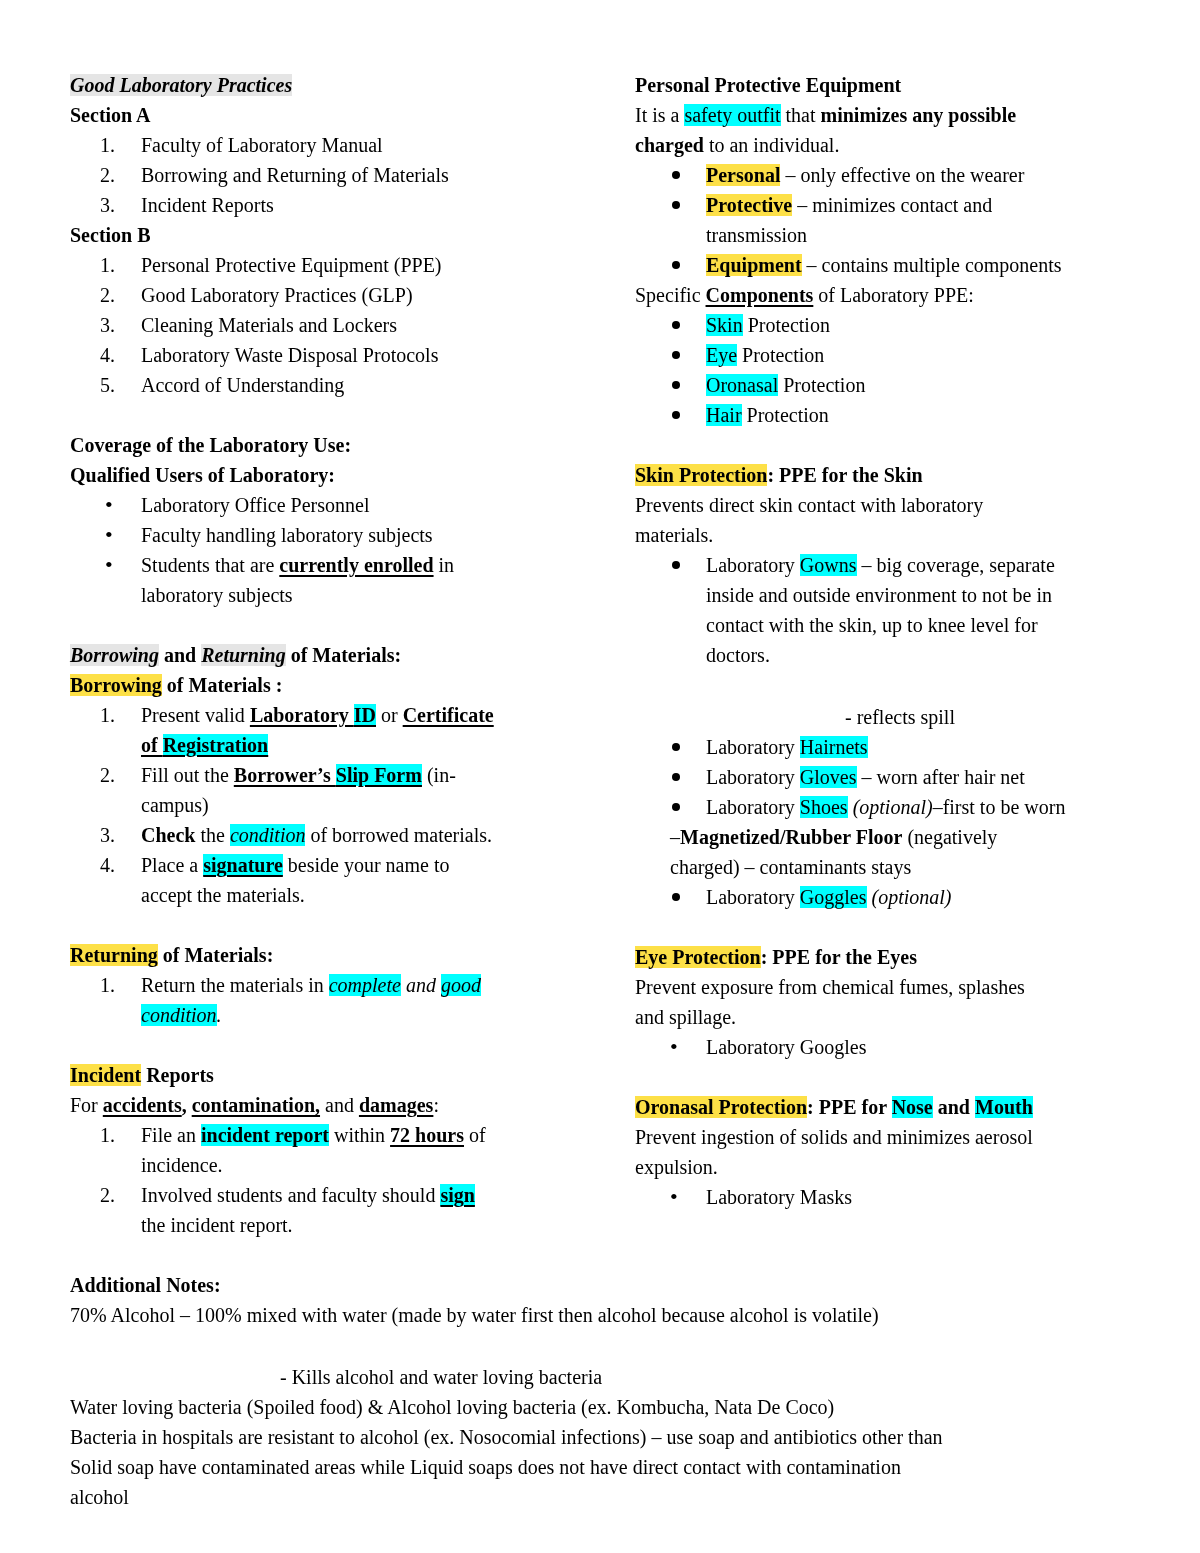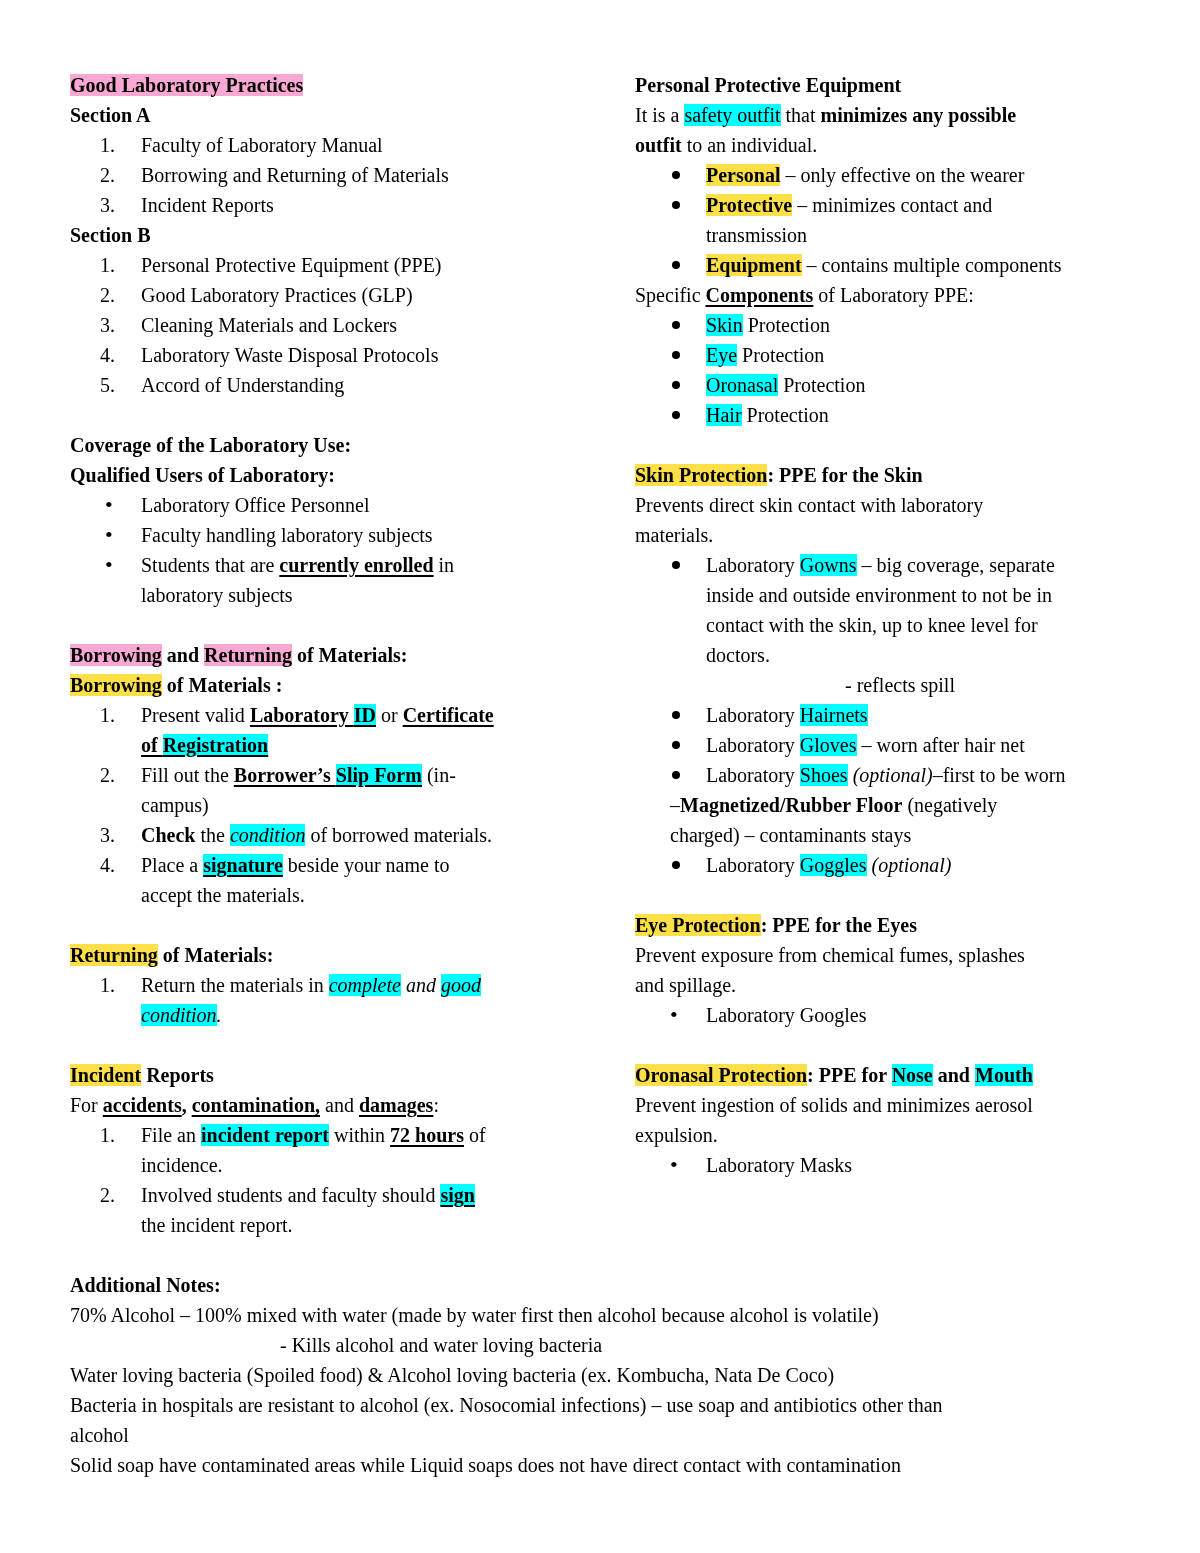--- a/index.html
+++ b/index.html
@@ -12,25 +12,25 @@
   .col-left { left: 70px; width: 520px; }
   .col-right { left: 635px; width: 500px; }
   .notes { position: absolute; left: 70px; top: 1270px; width: 1070px; line-height: 30px; }
   .line { white-space: nowrap; min-height: 30px; }
   .blank { height: 30px; }
   .item { position: relative; padding-left: 71px; }
   .item .marker { position: absolute; left: 30px; top: 0; }
   .item.dot .marker { left: 35px; font-size: 22px; }
   .item .marker-disc { position: absolute; left: 37px; top: 11px; width: 8px; height: 8px; border-radius: 50%; background: #000; }
   .sub { padding-left: 35px; }
-  .indent-far { padding-left: 210px; }
+  .indent-far { padding-left: 210px; margin-top: 32px; }
   .b { font-weight: bold; }
   .i { font-style: italic; }
   .u { text-decoration: underline; text-decoration-thickness: 2px; text-underline-offset: 3px; }
-  .hl-yellow { background: #f9a8d4; }
+  .hl-yellow { background: #e5e5e5; font-style: italic; }
   .hl-green { background: #fde047; }
   .hl-cyan { background: #00ffff; }
 </style>
 </head>
 <body>
 
 <div class="col col-left">
     <div class="line"><span class="b hl-yellow">Good Laboratory Practices</span></div>
     <div class="line"><span class="b">Section A</span></div>
     <div class="line item"><span class="marker">1.</span><span>Faculty of Laboratory Manual</span></div>
@@ -67,21 +67,21 @@
     <div class="line"><span class="b hl-green">Incident</span><span class="b"> Reports</span></div>
     <div class="line"><span>For </span><span class="b u">accidents</span><span class="b">, </span><span class="b u">contamination,</span><span> and </span><span class="b u">damages</span><span>:</span></div>
     <div class="line item"><span class="marker">1.</span><span>File an </span><span class="b hl-cyan">incident report</span><span> within </span><span class="b u">72 hours</span><span> of</span></div>
     <div class="line item"><span>incidence.</span></div>
     <div class="line item"><span class="marker">2.</span><span>Involved students and faculty should </span><span class="b u hl-cyan">sign</span></div>
     <div class="line item"><span>the incident report.</span></div>
   </div>
 <div class="col col-right">
     <div class="line"><span class="b">Personal Protective Equipment</span></div>
     <div class="line"><span>It is a </span><span class="hl-cyan">safety outfit</span><span> that </span><span class="b">minimizes any possible</span></div>
-    <div class="line"><span class="b">outfit</span><span> to an individual.</span></div>
+    <div class="line"><span class="b">charged</span><span> to an individual.</span></div>
     <div class="line item"><span class="marker-disc"></span><span class="b hl-green">Personal</span><span> – only effective on the wearer</span></div>
     <div class="line item"><span class="marker-disc"></span><span class="b hl-green">Protective</span><span> – minimizes contact and</span></div>
     <div class="line item"><span>transmission</span></div>
     <div class="line item"><span class="marker-disc"></span><span class="b hl-green">Equipment</span><span> – contains multiple components</span></div>
     <div class="line"><span>Specific </span><span class="b u">Components</span><span> of Laboratory PPE:</span></div>
     <div class="line item"><span class="marker-disc"></span><span class="hl-cyan">Skin</span><span> Protection</span></div>
     <div class="line item"><span class="marker-disc"></span><span class="hl-cyan">Eye</span><span> Protection</span></div>
     <div class="line item"><span class="marker-disc"></span><span class="hl-cyan">Oronasal</span><span> Protection</span></div>
     <div class="line item"><span class="marker-disc"></span><span class="hl-cyan">Hair</span><span> Protection</span></div>
     <div class="blank"></div>
@@ -109,15 +109,15 @@
     <div class="line"><span>Prevent ingestion of solids and minimizes aerosol</span></div>
     <div class="line"><span>expulsion.</span></div>
     <div class="line item dot"><span class="marker">•</span><span>Laboratory Masks</span></div>
   </div>
 <div class="notes">
     <div class="line"><span class="b">Additional Notes:</span></div>
     <div class="line"><span>70% Alcohol – 100% mixed with water (made by water first then alcohol because alcohol is volatile)</span></div>
     <div class="line indent-far"><span>- Kills alcohol and water loving bacteria</span></div>
     <div class="line"><span>Water loving bacteria (Spoiled food) &amp; Alcohol loving bacteria (ex. Kombucha, Nata De Coco)</span></div>
     <div class="line"><span>Bacteria in hospitals are resistant to alcohol (ex. Nosocomial infections) – use soap and antibiotics other than</span></div>
+    <div class="line"><span>Solid soap have contaminated areas while Liquid soaps does not have direct contact with contamination</span></div>
     <div class="line"><span>alcohol</span></div>
-    <div class="line"><span>Solid soap have contaminated areas while Liquid soaps does not have direct contact with contamination</span></div>
   </div>
 
 </body></html>

